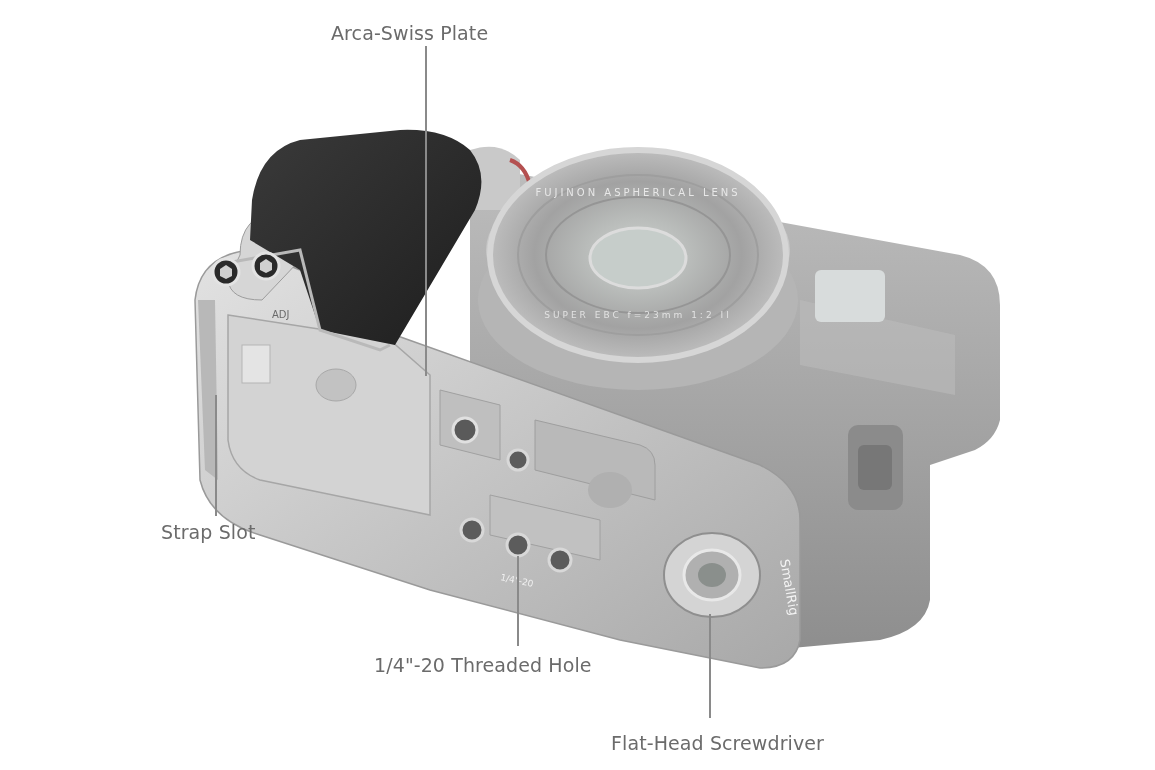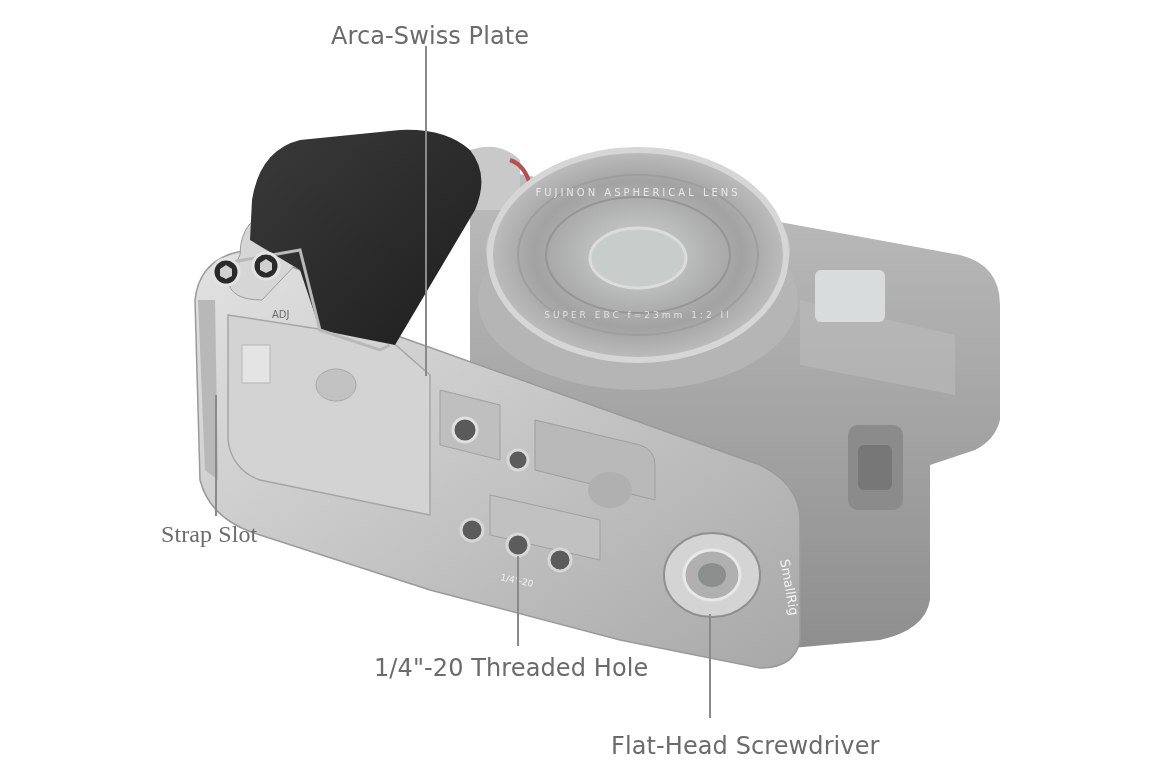--- a/index.html
+++ b/index.html
@@ -1,19 +1,19 @@
 <!DOCTYPE html>
 <html><head>
 <meta charset="utf-8">
 <style>
   html, body { margin: 0; padding: 0; background: #ffffff; }
   body { width: 1155px; height: 770px; position: relative; overflow: hidden;
          font-family: "DejaVu Sans", "Liberation Sans", sans-serif; }
   .stage { position: absolute; left: 0; top: 0; width: 1155px; height: 770px; }
-  .label { position: absolute; font-size: 24px; color: #6b6b6b; letter-spacing: 0.1px; white-space: nowrap; }
+  .label { position: absolute; font-size: 19px; color: #6b6b6b; letter-spacing: 0.1px; white-space: nowrap; }
   .callout-line { position: absolute; width: 2px; background: #8a8a8a; }
   svg.product { position: absolute; left: 0; top: 0; }
 </style>
 </head>
 <body>
 
 <div class="stage">
 
   <svg class="product" width="1155" height="770" viewBox="0 0 1155 770">
     <defs>
@@ -101,21 +101,21 @@
     </g>
   </svg>
 
   <div>
     <div class="callout-line" style="left:425px; top:46px; height:330px;"></div>
     <div class="label" style="left:331px; top:22px;">Arca-Swiss Plate</div>
   </div>
 
   <div>
     <div class="callout-line" style="left:215px; top:395px; height:121px;"></div>
-    <div class="label" style="left:161px; top:521px;font-family:Liberation Serif, serif;">Strap Slot</div>
+    <div class="label" style="left:161px; top:521px;">Strap Slot</div>
   </div>
 
   <div>
     <div class="callout-line" style="left:517px; top:556px; height:90px;"></div>
     <div class="label" style="left:374px; top:654px;">1/4"-20 Threaded Hole</div>
   </div>
 
   <div>
     <div class="callout-line" style="left:709px; top:614px; height:104px;"></div>
     <div class="label" style="left:611px; top:732px;">Flat-Head Screwdriver</div>

